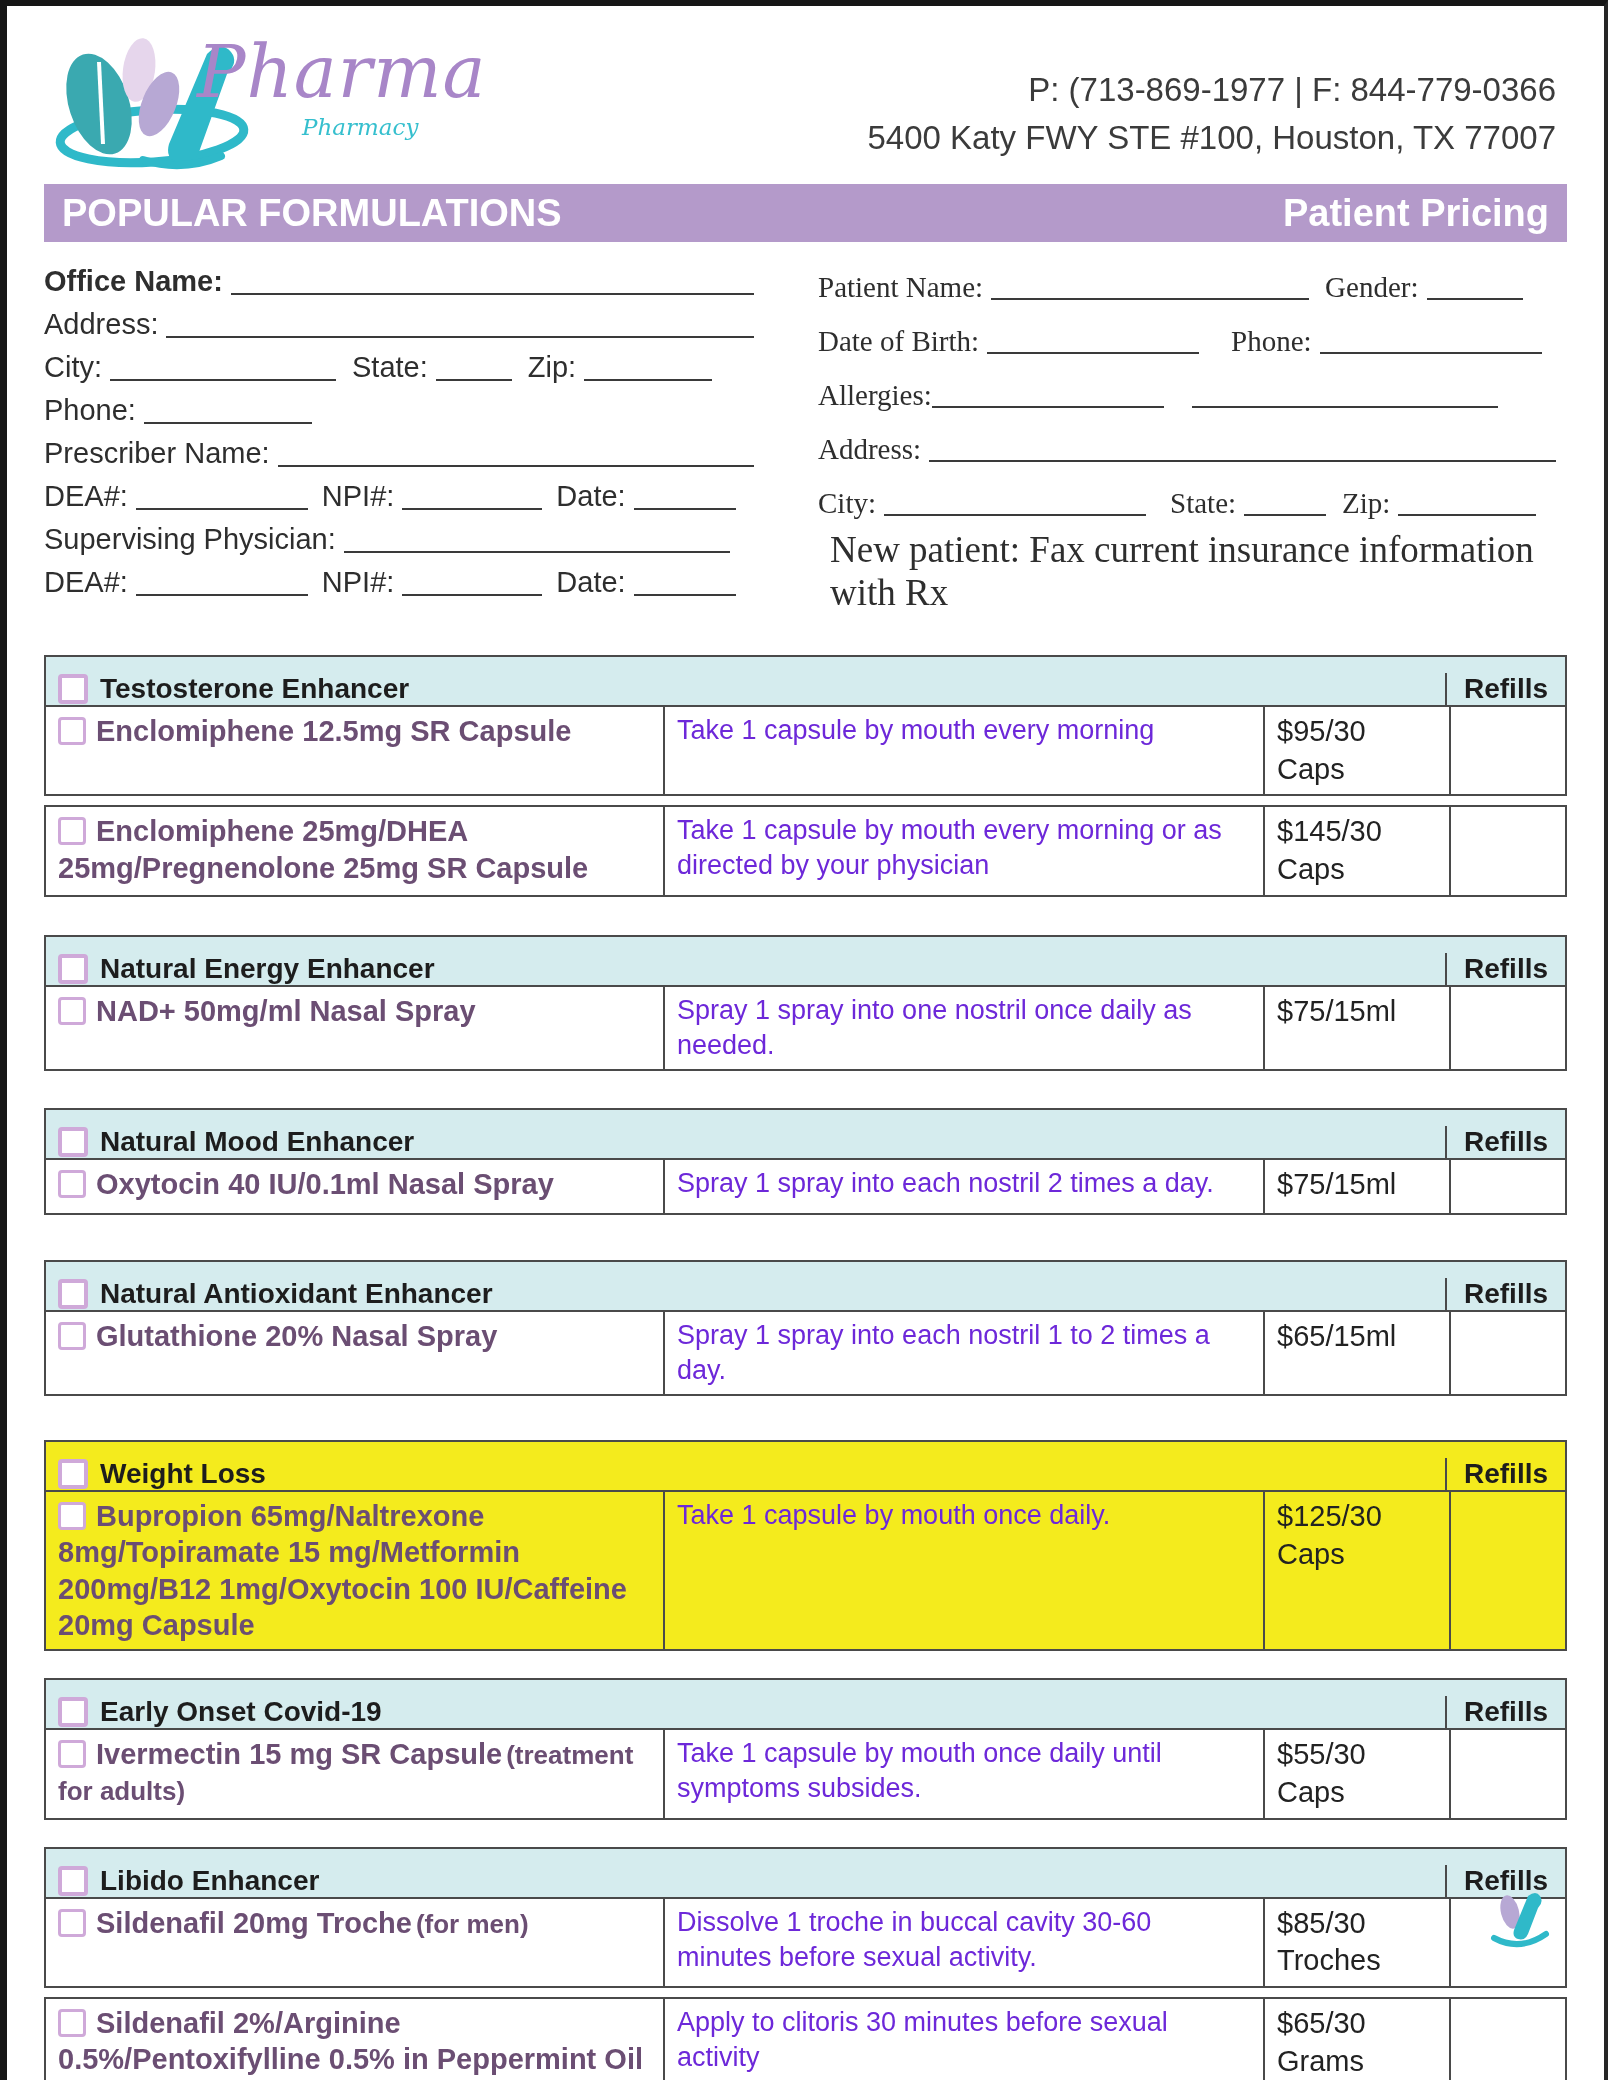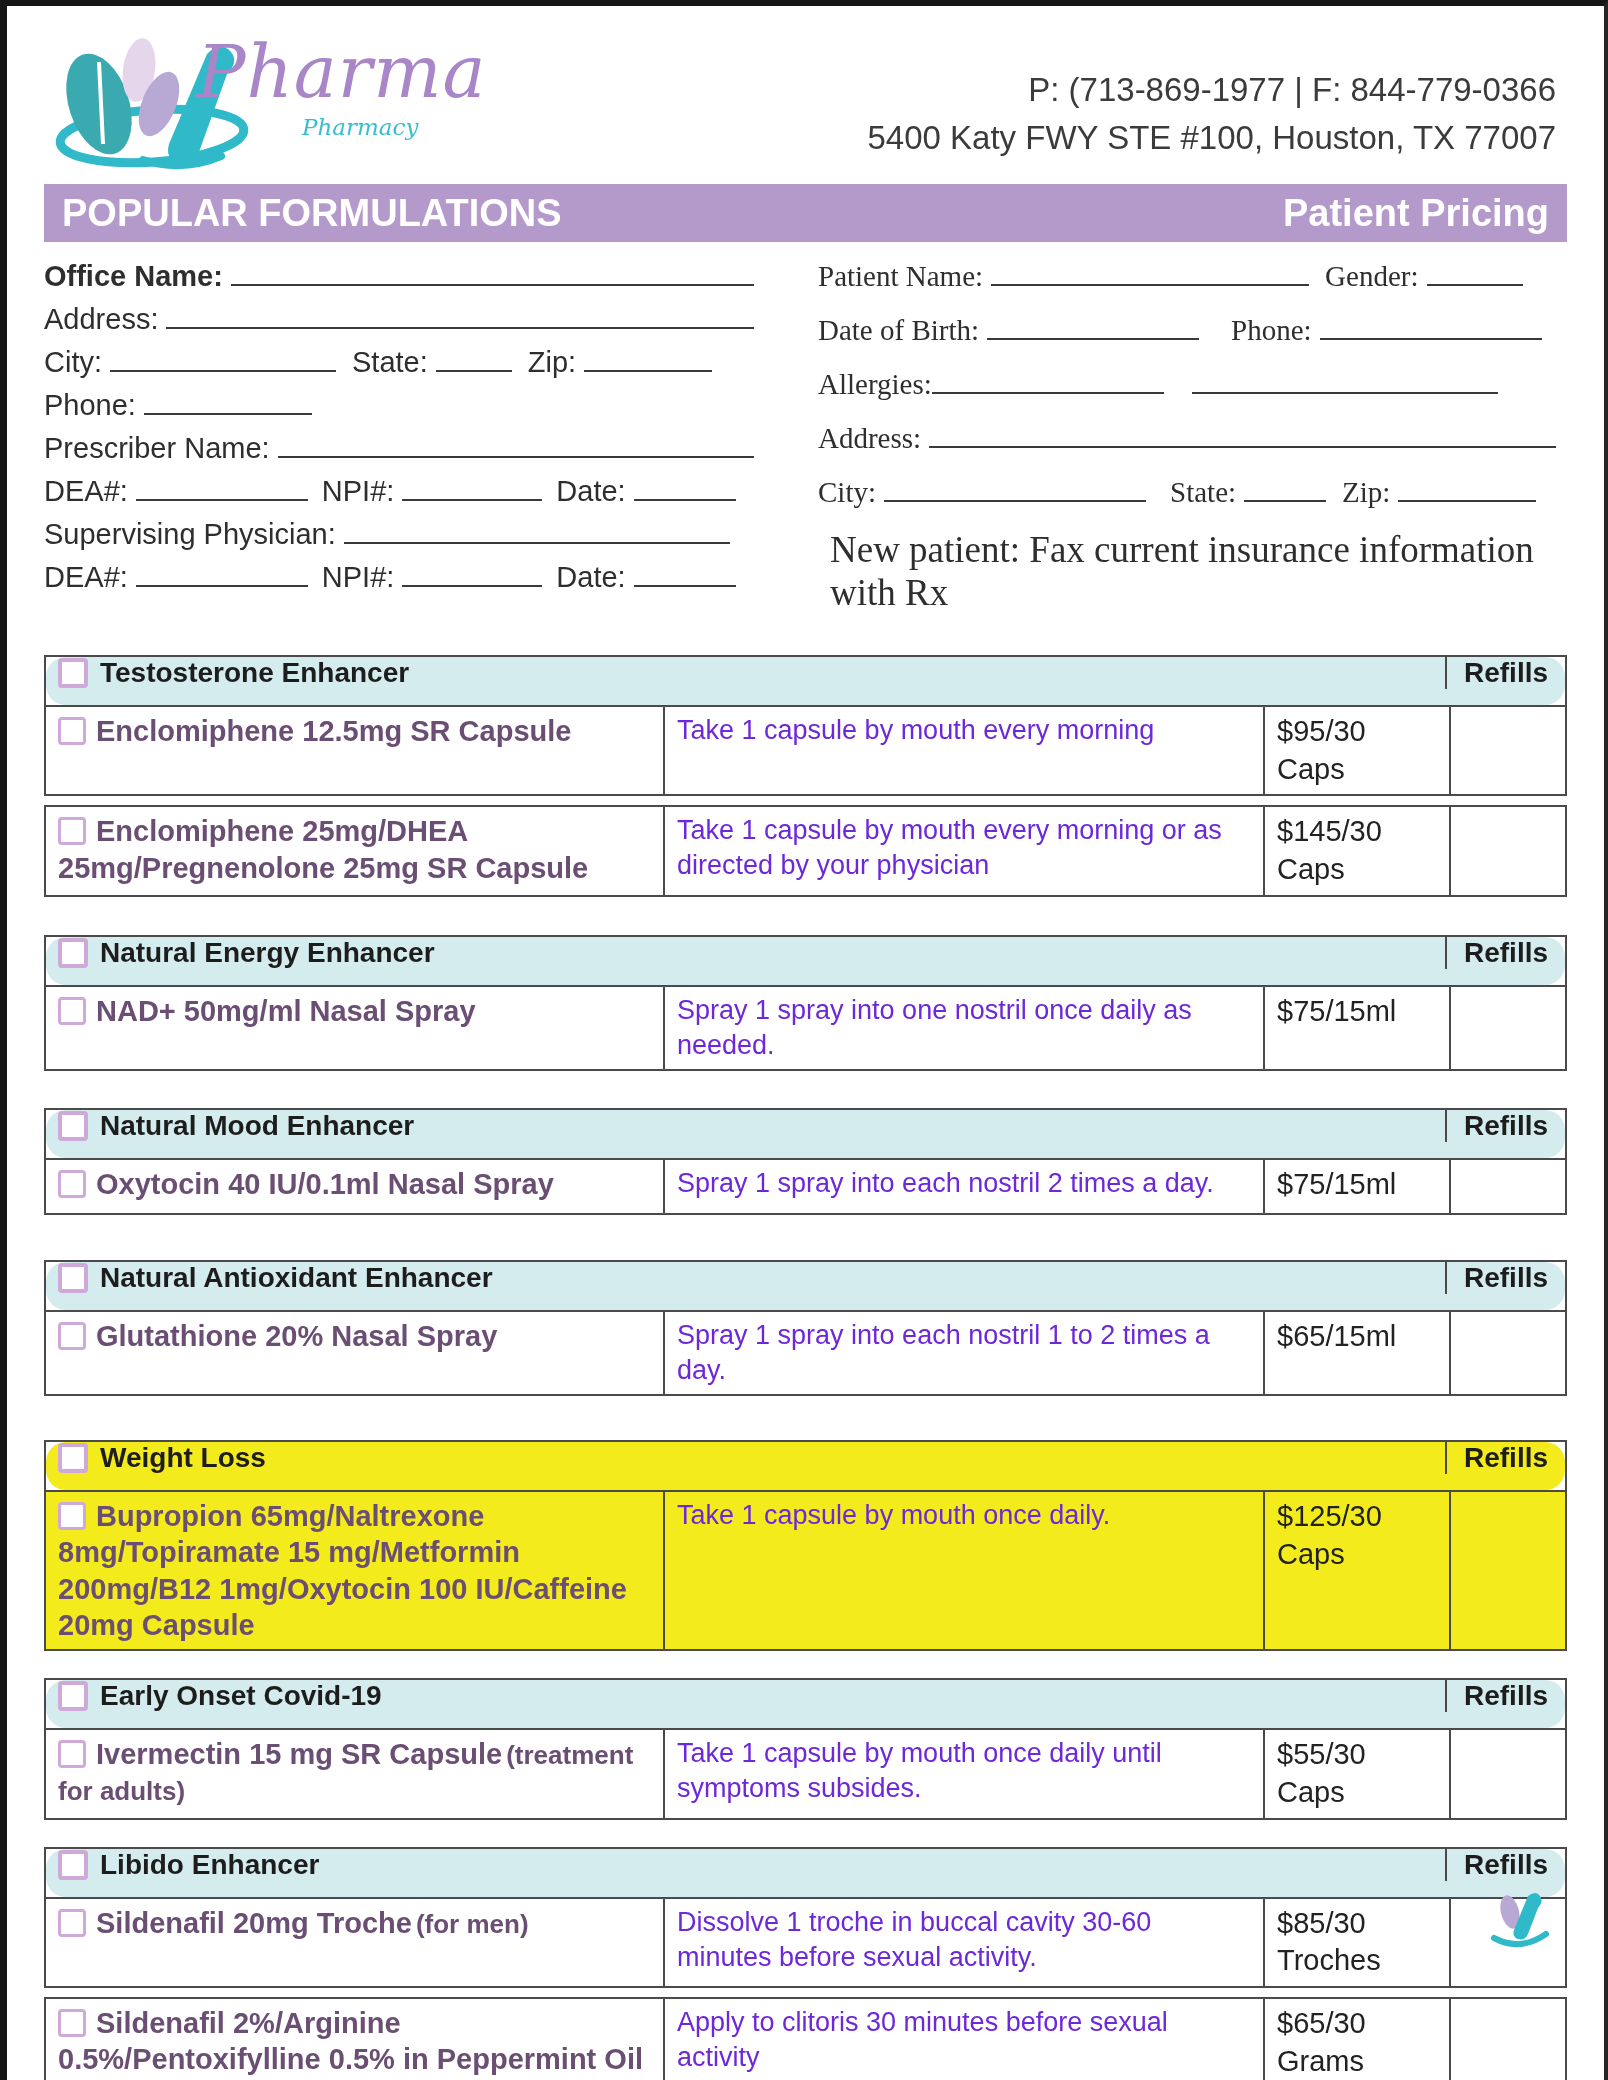--- a/index.html
+++ b/index.html
@@ -25,31 +25,31 @@
   
   .banner {
     margin:14px 0 0 37px; width:1523px; height:58px; background:#b49aca; color:#fff;
     display:flex; align-items:center; justify-content:space-between; padding:0 18px;
     font-size:38px; font-weight:bold;
   }
   
   .form { display:flex; margin:18px 48px 0 37px; }
   .fcol-l { width:710px; font-size:29px; }
   .fcol-r { flex:1; padding-left:64px; font-size:29px;font-family:Liberation Serif, serif; }
-  .fl { display:flex; align-items:flex-start; height:43px; white-space:nowrap; }
+  .fl { display:flex; align-items:center; height:43px; white-space:nowrap; }
   .fcol-r .fl { height:54px; }
   .fl .lbl { margin-right:8px; }
   .fl .lbl.b { font-weight:bold; }
   .bl { display:inline-block; border-bottom:2px solid #3a3a3a; height:26px; }
   .grow { flex:1; }
   .np-note { margin-top:30px; height:54px; display:flex; align-items:flex-end; font-size:37px;margin-left:12px; }
   
   .section { margin:0 0 0 37px; width:1523px; }
   .sec-box { border:2px solid #4a4a4a; }
-  .sec-header { display:flex; align-items:flex-start; background:#d5ecee; height:48px;border-radius:20px; }
+  .sec-header { display:flex; align-items:flex-end; background:#d5ecee; height:48px; }
   .hl .sec-header, .hl .row { background:#f4eb1d; }
   .sec-h-main { flex:1; display:flex; align-items:center; padding-left:12px; }
   .sec-title { font-size:28px; font-weight:bold; color:#1d1d1d; margin-left:12px; }
   .sec-h-refills {
     width:120px; border-left:2px solid #4a4a4a; display:flex; align-items:center; justify-content:center;
     font-size:28px; font-weight:bold; color:#1d1d1d;
   }
   .row { display:flex; align-items:stretch; background:#fff; min-height:55px; }
   .sec-box .row { border-top:2px solid #4a4a4a; }
   .row-sep { border:2px solid #4a4a4a; margin-top:9px; }

